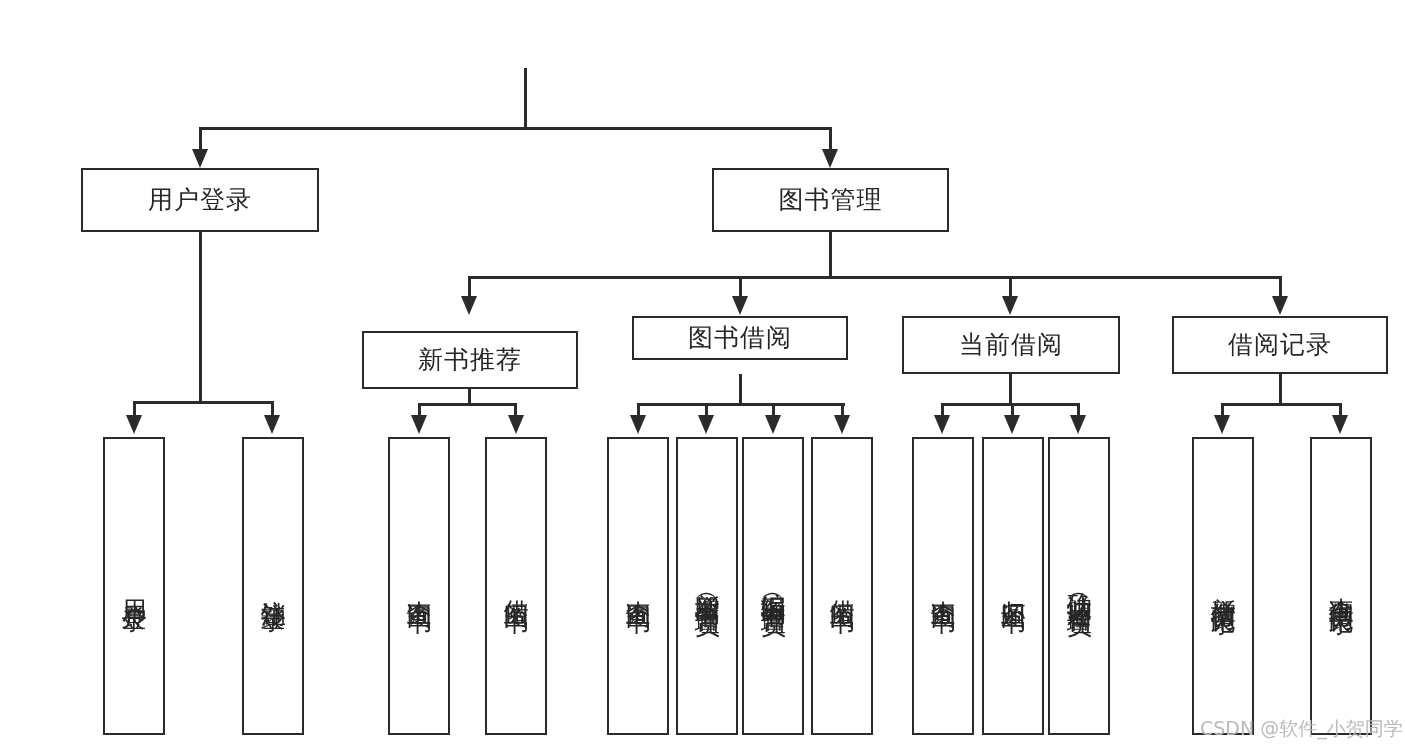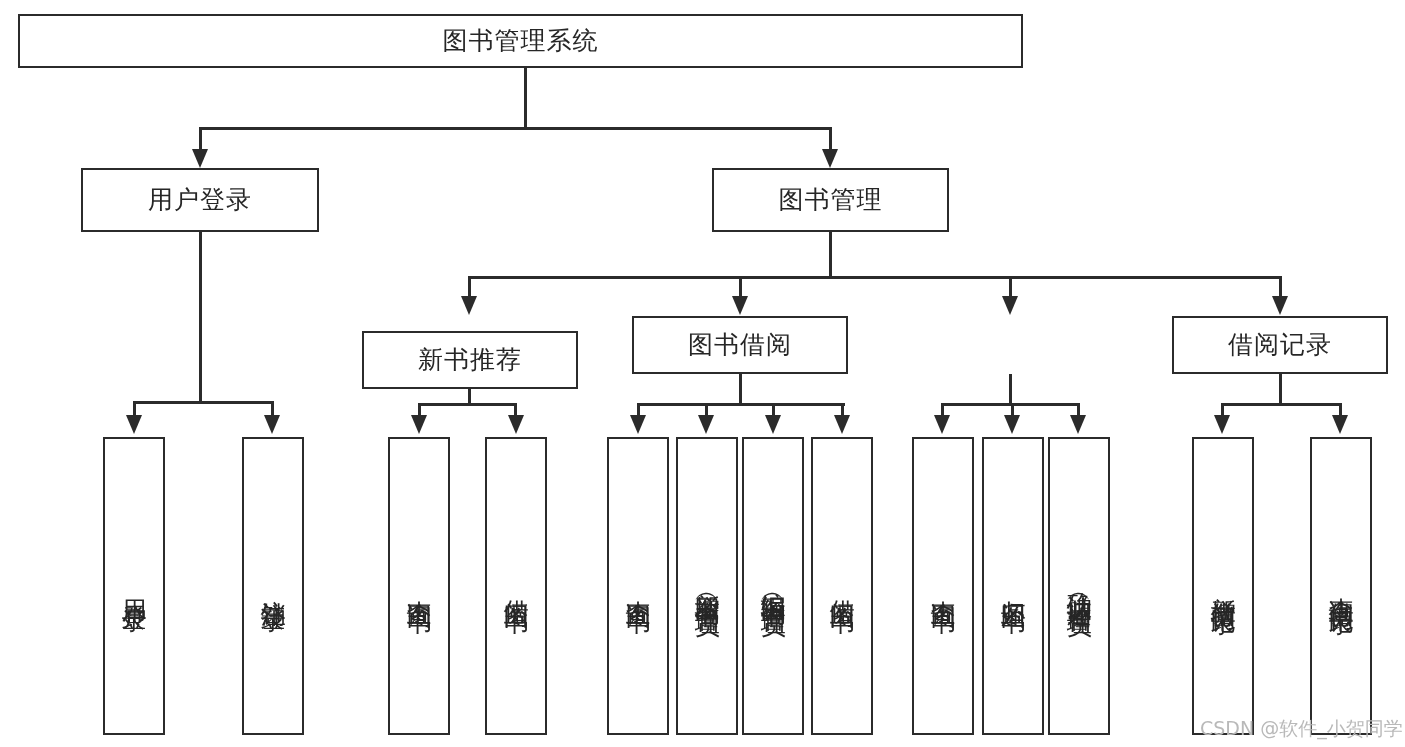--- a/index.html
+++ b/index.html
@@ -131,40 +131,40 @@
   <div class="edge v" style="left:1077px; top:403px; height:14px;"></div>
   <div class="arrow" style="left:1070px; top:415px;"></div>
 
   <div class="edge v" style="left:1279px; top:374px; height:29px;"></div>
   <div class="edge h" style="left:1221px; top:403px; width:120px;"></div>
   <div class="edge v" style="left:1221px; top:403px; height:14px;"></div>
   <div class="arrow" style="left:1214px; top:415px;"></div>
   <div class="edge v" style="left:1339px; top:403px; height:14px;"></div>
   <div class="arrow" style="left:1332px; top:415px;"></div>
 
-  <div class="node horiz" style="left:18px; top:14px; width:1005px; height:54px;">
-    <span class="lbl">图书管理系统</span>
-  </div>
 
   <div class="node horiz" style="left:81px; top:168px; width:238px; height:64px;">
     <span class="lbl">用户登录</span>
   </div>
 
   <div class="node horiz" style="left:712px; top:168px; width:237px; height:64px;">
     <span class="lbl">图书管理</span>
   </div>
 
   <div class="node horiz" style="left:362px; top:316px; width:216px; height:58px;margin-top:15px;">
     <span class="lbl">新书推荐</span>
   </div>
 
-  <div class="node horiz" style="left:632px; top:316px; width:216px; height:58px;">
+  <div class="node horiz" style="left:632px; top:316px; width:216px; height:44px;">
     <span class="lbl">图书借阅</span>
   </div>
 
+  <div class="node horiz" style="left:902px; top:316px; width:218px; height:58px;">
+    <span class="lbl">当前借阅</span>
+  </div>
 
   <div class="node horiz" style="left:1172px; top:316px; width:216px; height:58px;">
     <span class="lbl">借阅记录</span>
   </div>
 
   <div class="node vert" style="left:103px; top:437px; width:62px; height:298px;">
     <span class="lbl">用户登录</span>
   </div>
 
   <div class="node vert" style="left:242px; top:437px; width:62px; height:298px;">

